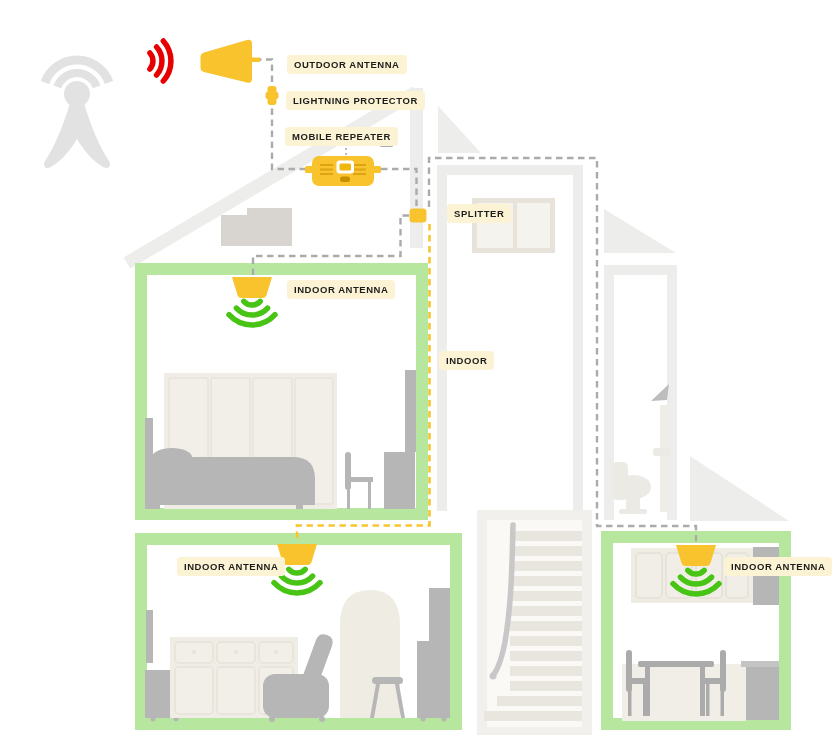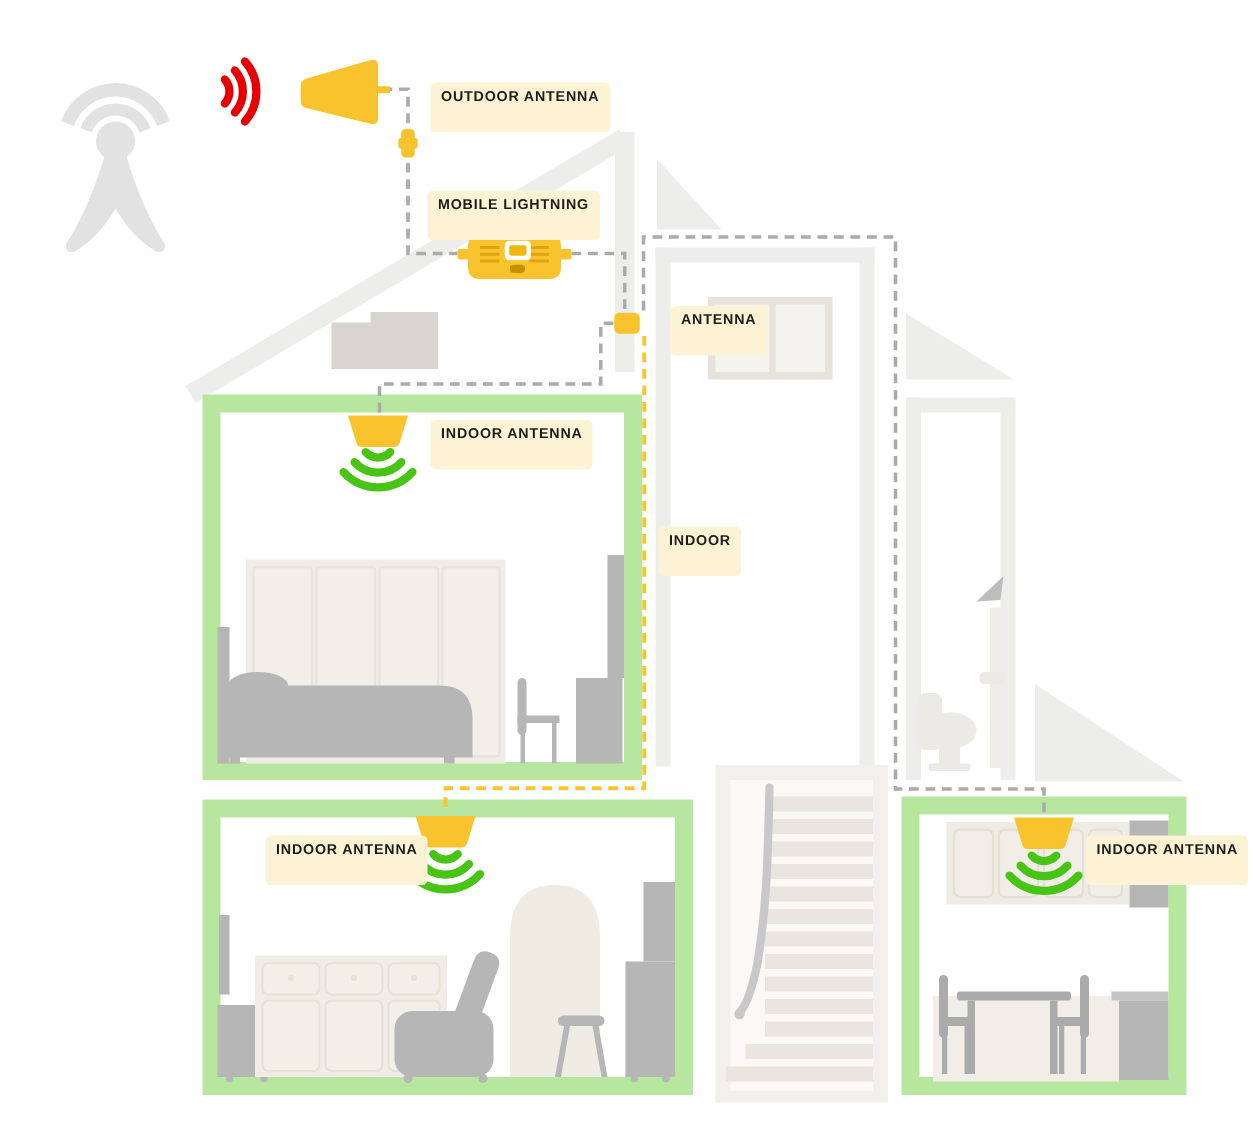--- a/index.html
+++ b/index.html
@@ -1,21 +1,21 @@
 <!DOCTYPE html>
 <html><head>
 <meta charset="utf-8">
 <style>
   html,body{margin:0;padding:0;background:#ffffff;}
   .stage{position:relative;width:835px;height:756px;background:#fff;overflow:hidden;
          font-family:"Liberation Sans",sans-serif;}
   .stage svg{position:absolute;left:0;top:0;}
   .label{position:absolute;background:#FCF3D4;color:#1C1C1C;
          font:bold 9.5px/1 "Liberation Sans",sans-serif;letter-spacing:.55px;
-         padding:5px 7px 18px 7px;border-radius:3.5px;white-space:nowrap;}
+         padding:5px 7px 4px 7px;border-radius:3.5px;white-space:nowrap;}
 </style>
 </head>
 <body>
 
 <div class="stage">
 
 <svg width="835" height="756" viewBox="0 0 835 756">
 
   <g>
 
@@ -275,20 +275,21 @@
     <path d="M676,545 H716 L710.5,563 Q709.6,566 706.5,566 H685.5 Q682.4,566 681.5,563 Z" fill="#F8C32C"></path>
     <g fill="none" stroke="#47C414" stroke-width="5.5" stroke-linecap="round">
       <path d="M687.8,570.4 A11,11 0 0 0 704.2,570.4"></path>
       <path d="M680.4,577.1 A21,21 0 0 0 711.6,577.1"></path>
       <path d="M673,583.7 A31,31 0 0 0 719,583.7"></path>
     </g>
   </g>
 </svg>
 
 <div class="label" style="left:287px;top:55px">OUTDOOR ANTENNA</div>
-<div class="label" style="left:285px;top:127px">MOBILE LIGHTNING</div>
-<div class="label" style="left:447px;top:204px">ANTENNA</div>
+<div class="label" style="left:286px;top:91px">LIGHTNING PROTECTOR</div>
+<div class="label" style="left:285px;top:127px">MOBILE REPEATER</div>
+<div class="label" style="left:447px;top:204px">SPLITTER</div>
 <div class="label" style="left:439px;top:351px">INDOOR</div>
 <div class="label" style="left:287px;top:280px">INDOOR ANTENNA</div>
 <div class="label" style="left:177px;top:557px">INDOOR ANTENNA</div>
 <div class="label" style="left:724px;top:557px">INDOOR ANTENNA</div>
 
 </div>
 
 </body></html>

